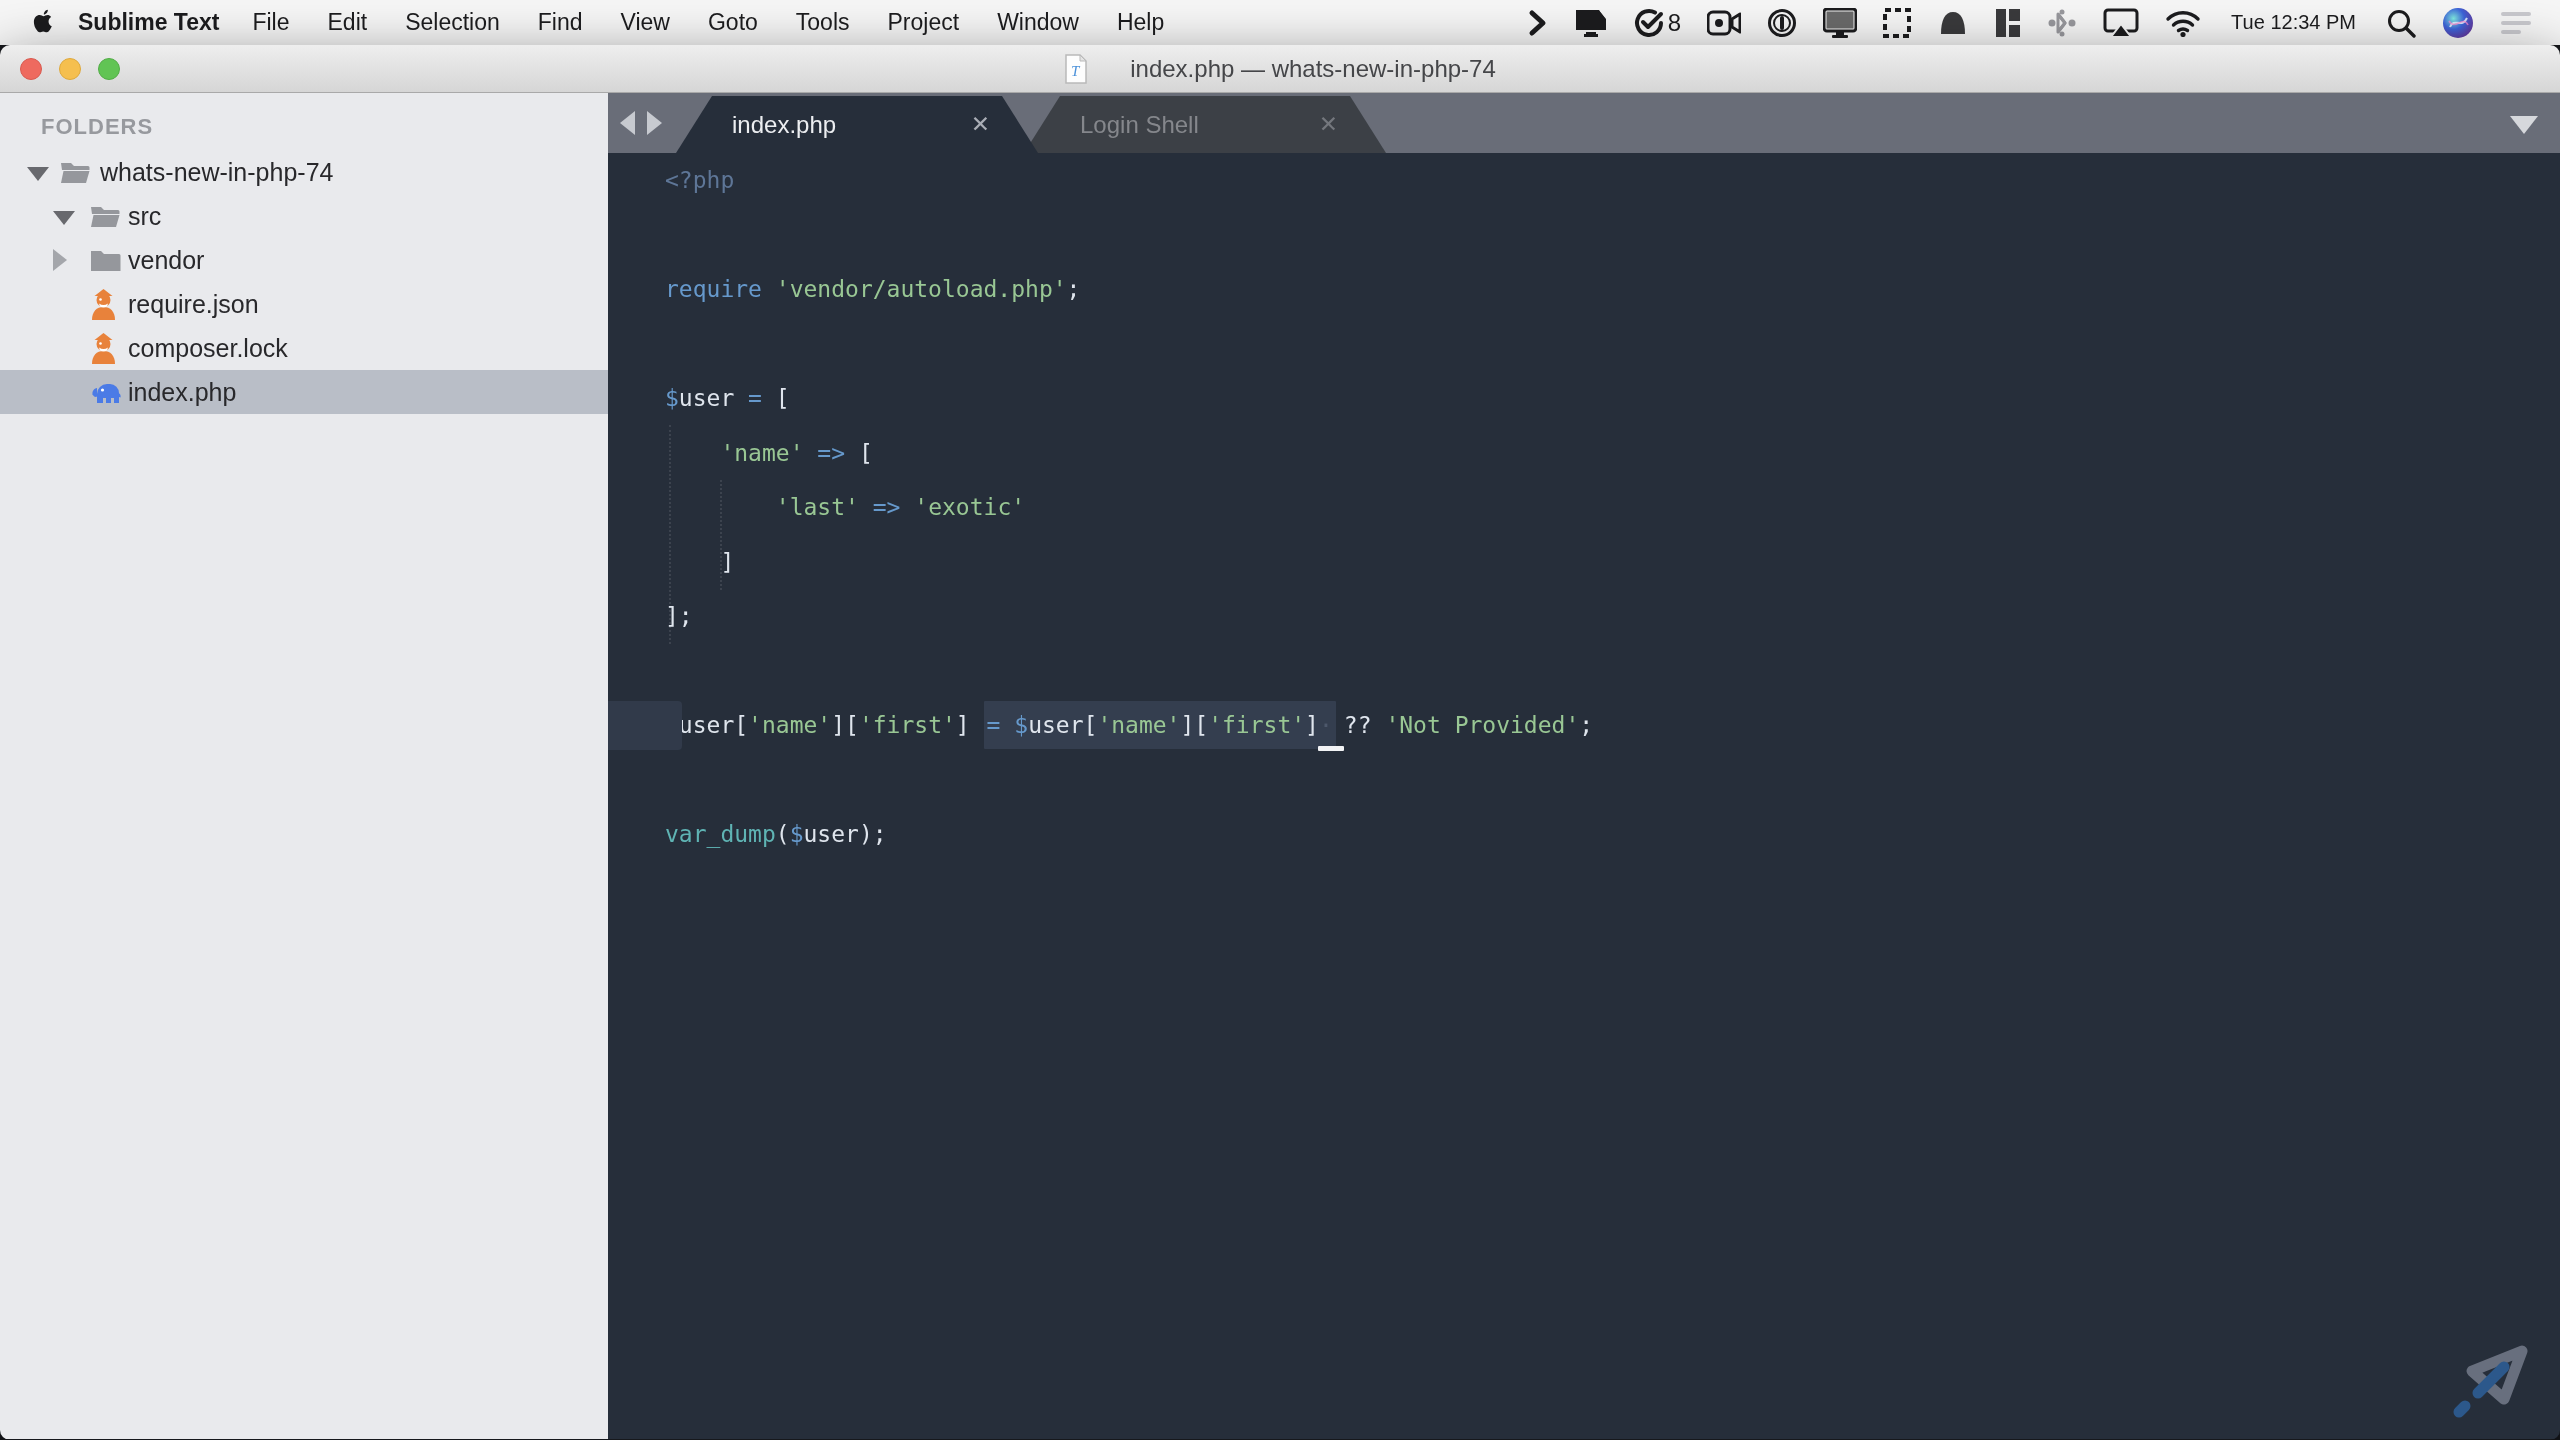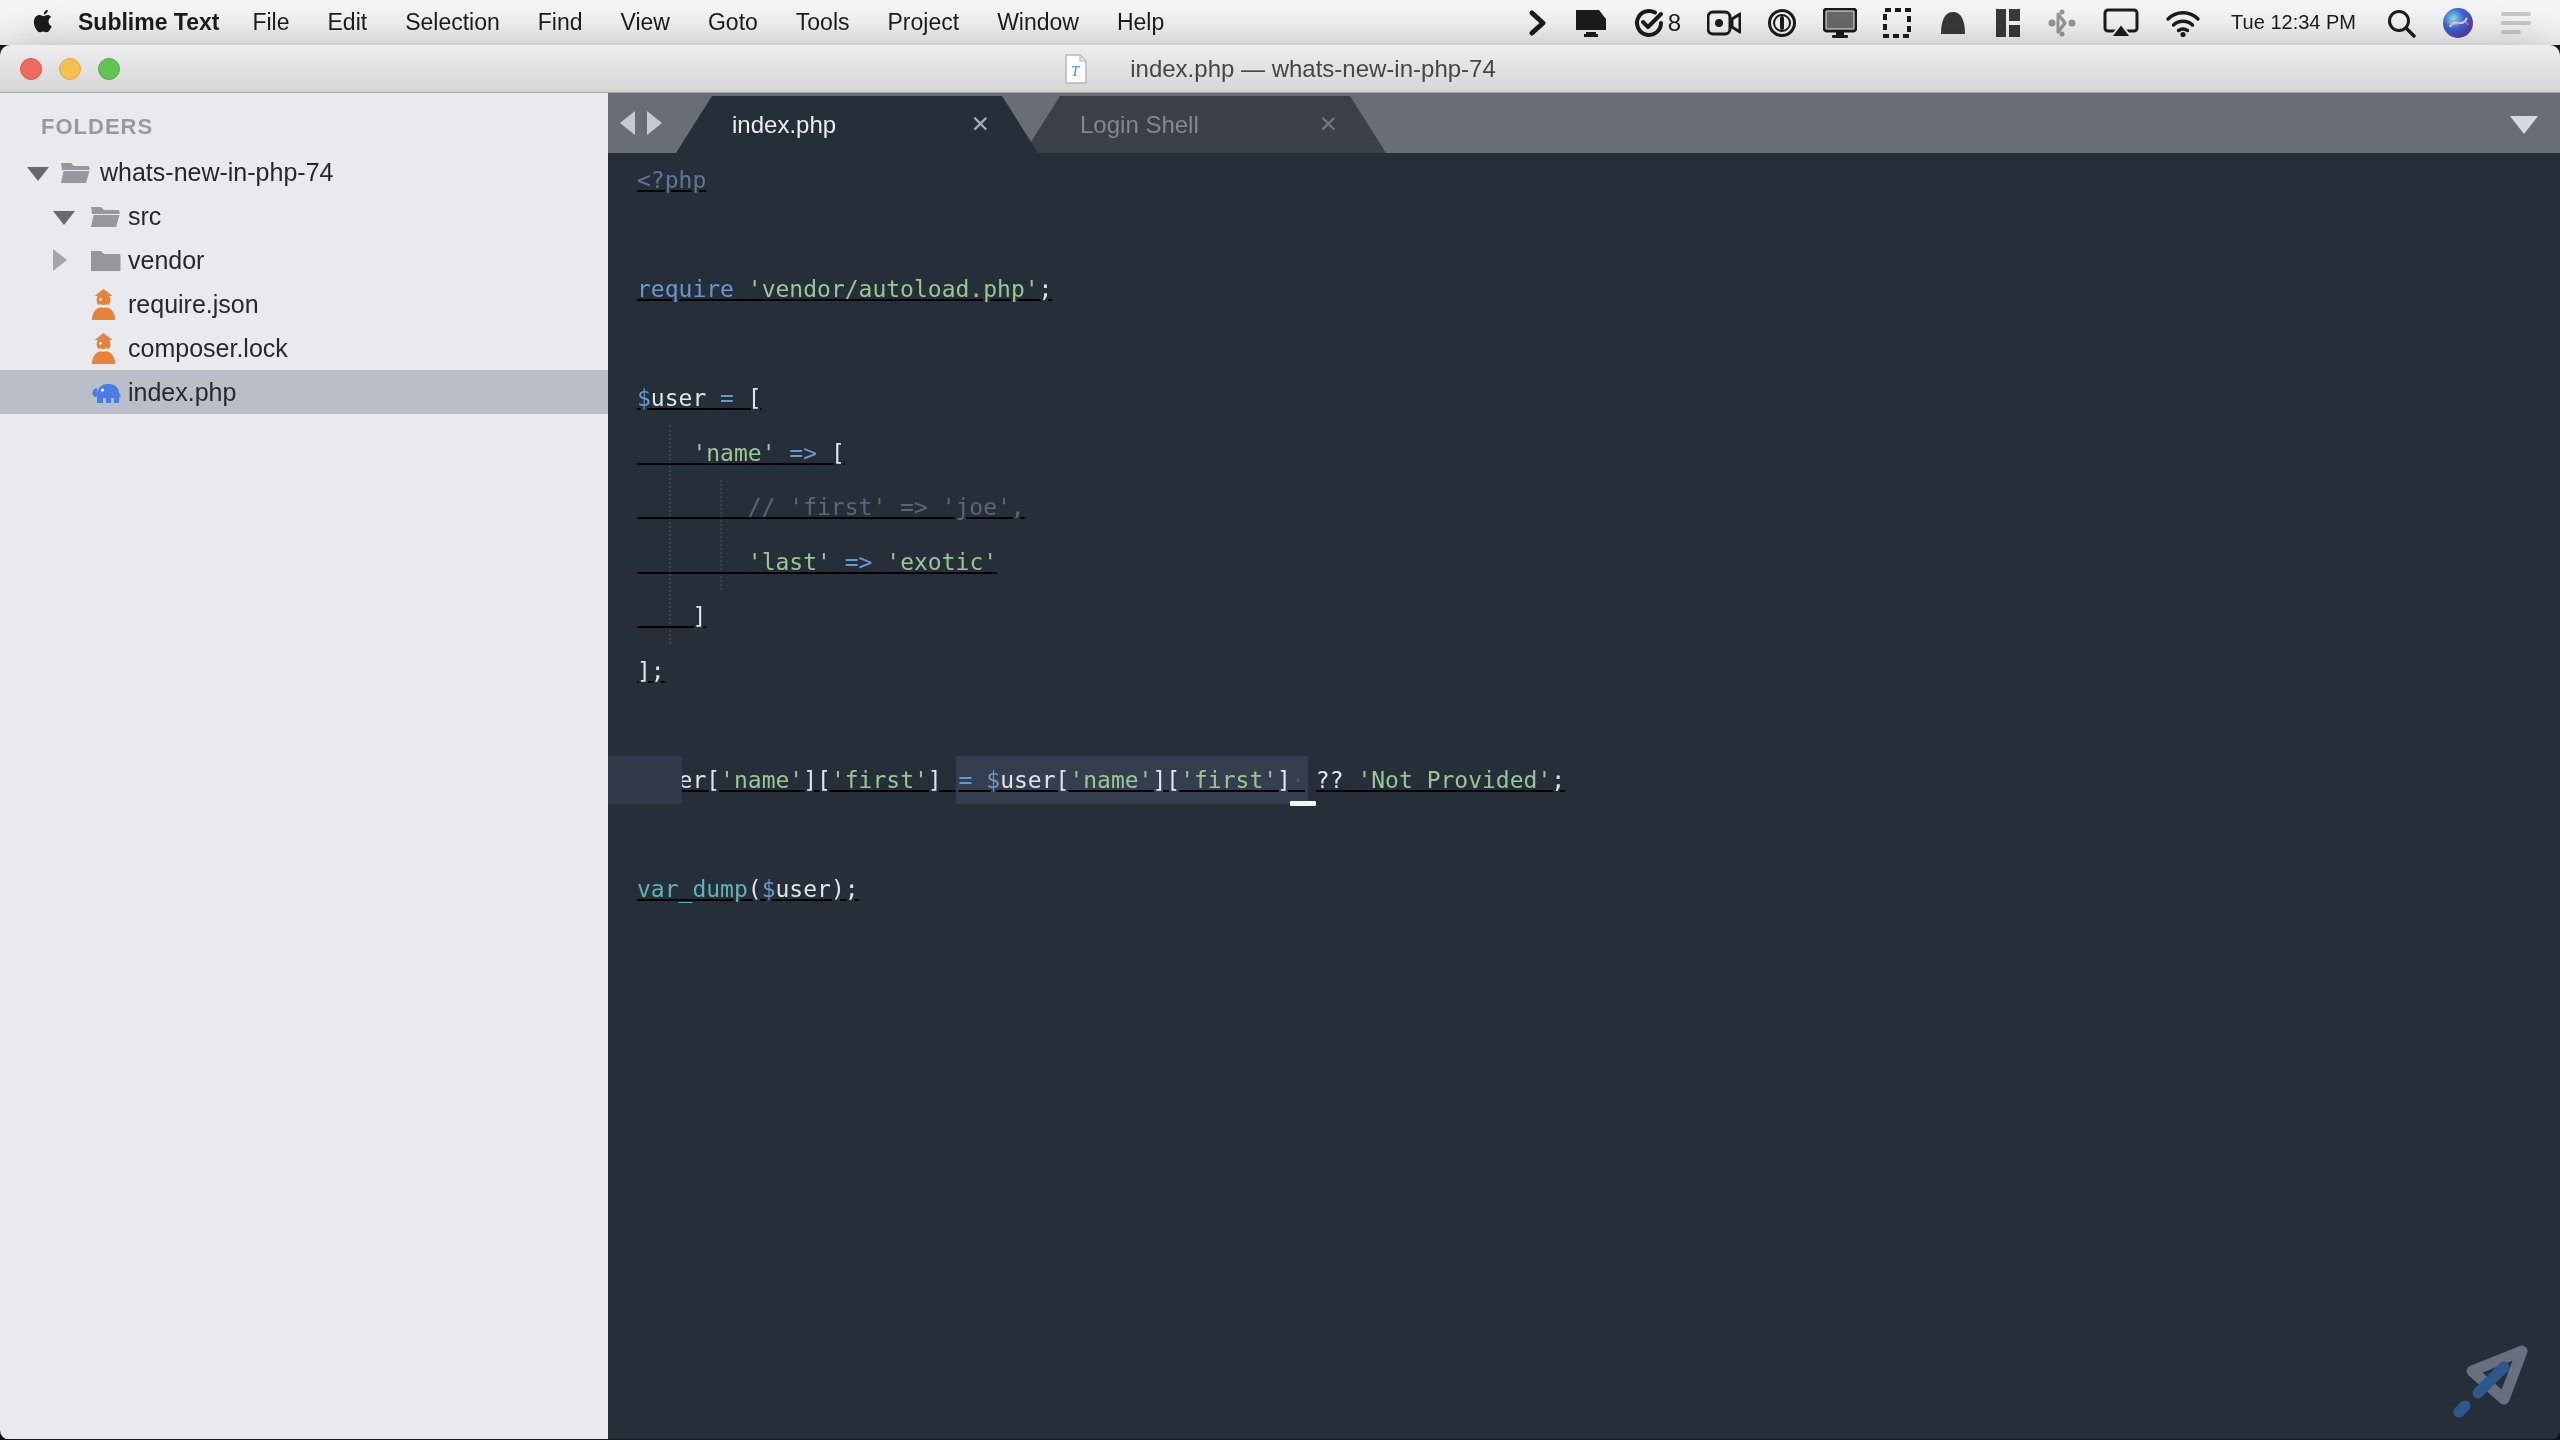--- a/index.html
+++ b/index.html
@@ -56,21 +56,21 @@
   .tab.active { background:#262e3a; color:#eceef1; z-index:2; }
   .tab.inactive { background:#3c4046; color:#85878c; z-index:1; }
   .tab .close { margin-left:auto; font-size:23px; color:#a9adb5; }
   .tab.inactive .close { color:#74777d; }
   .tab-dropdown { position:absolute; right:22px; top:50%; margin-top:-7px; width:0; height:0;
                   border-left:14px solid transparent; border-right:14px solid transparent; border-top:18px solid #d6d8dc; }
 
   
   .code { flex:1; background:#262e3a; position:relative; font-family:"DejaVu Sans Mono", monospace;
           font-size:23px; overflow:hidden; }
-  .code-line { height:54.5px; line-height:54.5px; white-space:pre; padding-left:29px; position:relative;text-decoration:underline; }
+  .code-line { height:54.5px; line-height:54.5px; white-space:pre; padding-left:57px; position:relative; }
   .c-tag { color:#5e7697; }
   .c-kw  { color:#6699cc; }
   .c-str { color:#99c794; }
   .c-fn  { color:#5fb4b4; }
   .c-com { color:#5b6678; }
   .c-fg  { color:#dfe5ed; }
   .c-wsdot { color:#4d586b; }
   .selection { background:#343e4f; border-radius:1px; padding:11px 3px;text-align:right; }
   .caret { display:inline-block; width:26px; height:5px; background:#f2f3f5; border-radius:1px;
            vertical-align:-18px; margin-left:-18px; }
@@ -359,21 +359,20 @@
 
       <div class="code" id="code">
         <div class="indent-guide guide-a"></div>
         <div class="indent-guide guide-b"></div>
         <div class="code-line"><span class="c-tag">&lt;?php</span></div>
           <div class="code-line"></div>
           <div class="code-line"><span class="c-kw">require</span><span class="c-fg"> </span><span class="c-str">'vendor/autoload.php'</span><span class="c-fg">;</span></div>
           <div class="code-line"></div>
           <div class="code-line"><span class="c-kw">$</span><span class="c-fg">user</span><span class="c-fg"> </span><span class="c-kw">=</span><span class="c-fg"> [</span></div>
           <div class="code-line"><span class="c-fg">    </span><span class="c-str">'name'</span><span class="c-fg"> </span><span class="c-kw">=&gt;</span><span class="c-fg"> [</span></div>
-          <div class="code-line"><span class="c-com">        // 'first' =&gt; 'joe',</span></div>
           <div class="code-line"><span class="c-fg">        </span><span class="c-str">'last'</span><span class="c-fg"> </span><span class="c-kw">=&gt;</span><span class="c-fg"> </span><span class="c-str">'exotic'</span></div>
           <div class="code-line"><span class="c-fg">    ]</span></div>
           <div class="code-line"><span class="c-fg">];</span></div>
           <div class="code-line"></div>
           <div class="code-line"><div class="edge-highlight"></div><span class="c-kw">$</span><span class="c-fg">user</span><span class="c-fg">[</span><span class="c-str">'name'</span><span class="c-fg">][</span><span class="c-str">'first'</span><span class="c-fg">] </span><span class="selection"><span class="c-kw">=</span><span class="c-fg"> </span><span class="c-kw">$</span><span class="c-fg">user</span><span class="c-fg">[</span><span class="c-str">'name'</span><span class="c-fg">][</span><span class="c-str">'first'</span><span class="c-fg">]</span><span class="c-wsdot">·</span></span><span class="caret"></span><span class="c-fg">??</span><span class="c-fg"> </span><span class="c-str">'Not Provided'</span><span class="c-fg">;</span></div>
           <div class="code-line"></div>
           <div class="code-line"><span class="c-fn">var_dump</span><span class="c-fg">(</span><span class="c-kw">$</span><span class="c-fg">user</span><span class="c-fg">);</span></div>
           <div class="corner-logo">
           <svg width="96" height="96" viewBox="0 0 96 96">
             <path d="M26 42 L76 22 L58 70 Z" fill="none" stroke="#6e7584" stroke-width="11" stroke-linejoin="round" stroke-linecap="round"></path>

